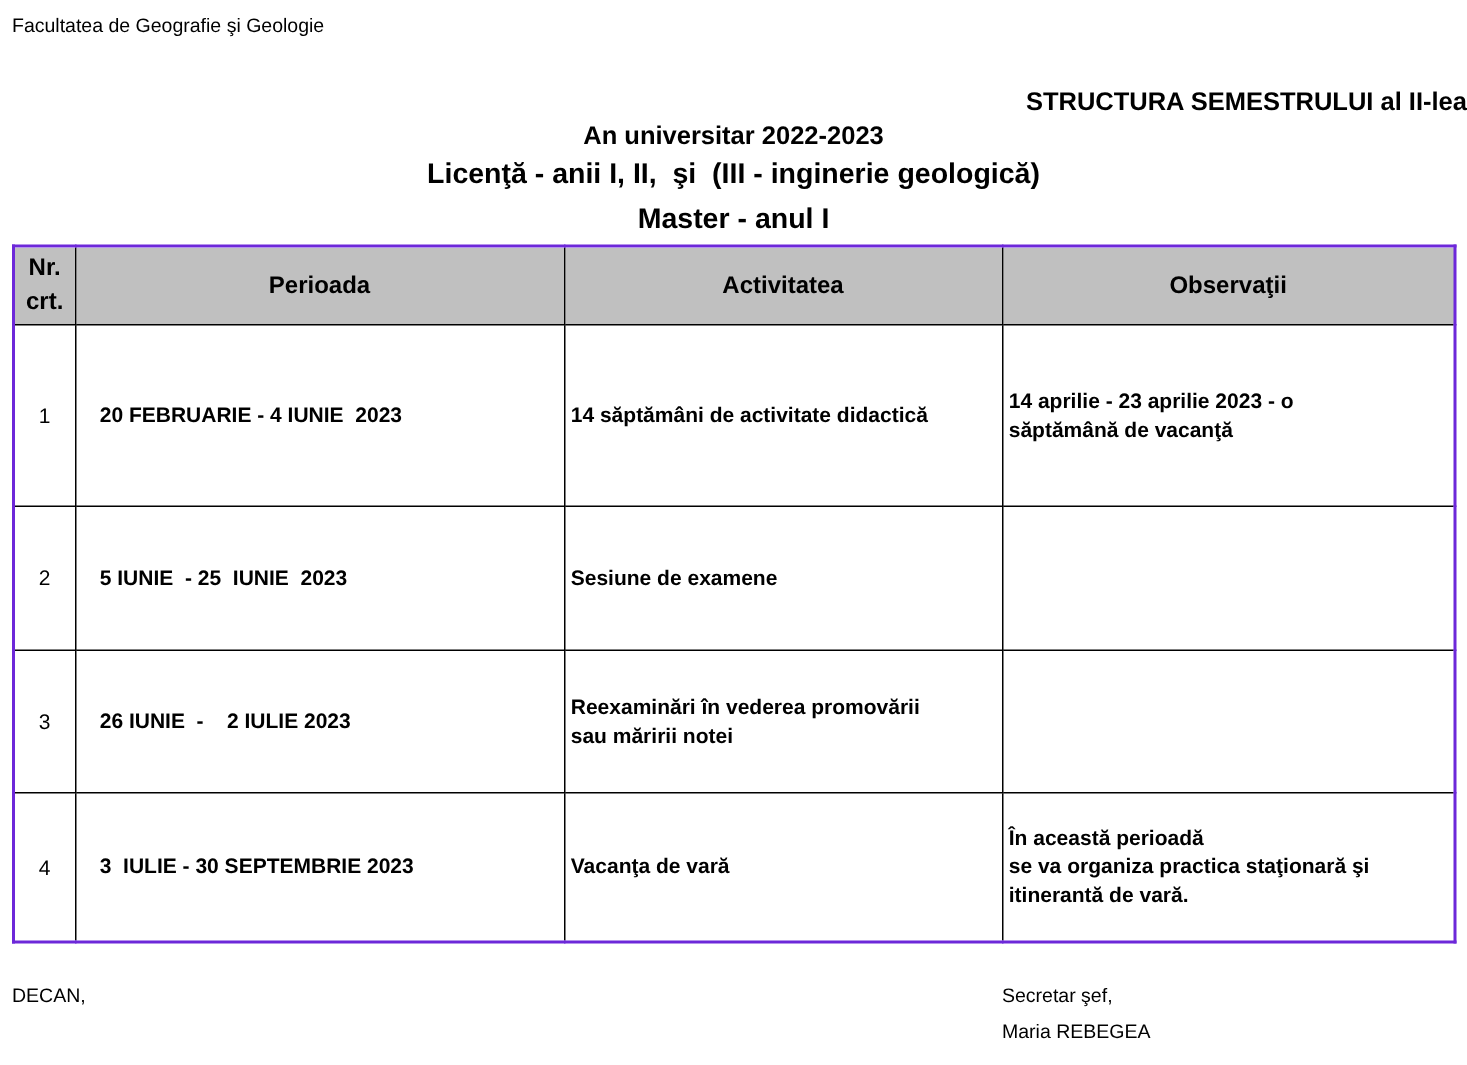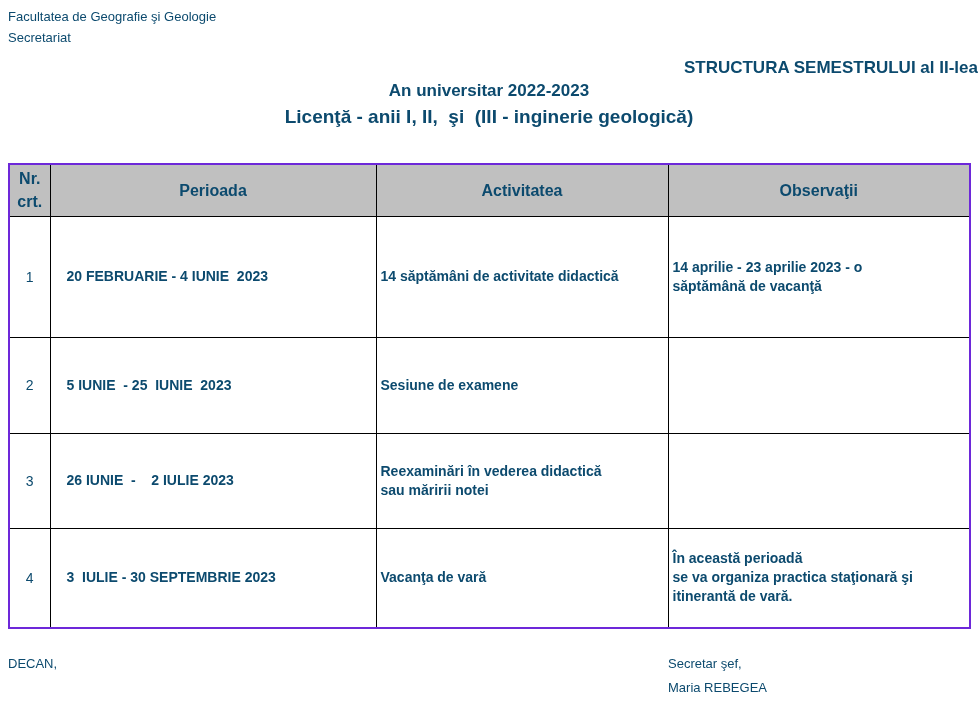--- a/index.html
+++ b/index.html
@@ -1,21 +1,21 @@
 <!DOCTYPE html>
 <html><head>
 <meta charset="utf-8">
 <style>
   html, body { margin: 0; padding: 0; background: #ffffff; }
   .page {
     position: relative;
     width: 978px;
     height: 710px;
     background: #ffffff;
-    color: #0c4a6e;
+    color: #000000;
     font-family: "Liberation Sans", sans-serif;
     overflow: hidden;
     border-radius: 13px;
   }
 
   
   .org { position: absolute; left: 8px; top: 6px; font-size: 13px; line-height: 21px; }
 
   
   .title-line { position: absolute; left: 0; width: 100%; text-align: center; font-weight: bold; white-space: pre-wrap; }
@@ -56,26 +56,26 @@
   .sig-left { left: 8px; top: 652px; }
   .sig-right { left: 668px; top: 652px; }
 </style>
 </head>
 <body>
 
 <div class="page">
 
   <div class="org">
     <div>Facultatea de Geografie şi Geologie</div>
-    <div>Secretariat</div>
   </div>
 
   <div class="title-line title-1">STRUCTURA SEMESTRULUI al II-lea</div>
   <div class="title-line title-2">An universitar 2022-2023</div>
   <div class="title-line title-3">Licenţă - anii I, II,  şi  (III - inginerie geologică)</div>
+  <div class="title-line title-4">Master - anul I</div>
 
   <table class="sem">
     <colgroup>
       <col style="width:41px">
       <col style="width:326px">
       <col style="width:292px">
       <col style="width:302px">
     </colgroup>
     <thead>
       <tr class="hdr">
@@ -96,21 +96,21 @@
       </tr>
       <tr style="height:96px">
         <td class="c-nr">2</td>
         <td class="c-per">5 IUNIE  - 25  IUNIE  2023</td>
         <td class="c-act">Sesiune de examene</td>
         <td class="c-obs"></td>
       </tr>
       <tr style="height:95px">
         <td class="c-nr">3</td>
         <td class="c-per">26 IUNIE  -    2 IULIE 2023</td>
-        <td class="c-act">Reexaminări în vederea didactică
+        <td class="c-act">Reexaminări în vederea promovării
 sau măririi notei</td>
         <td class="c-obs"></td>
       </tr>
       <tr style="height:100px">
         <td class="c-nr">4</td>
         <td class="c-per">3  IULIE - 30 SEPTEMBRIE 2023</td>
         <td class="c-act">Vacanţa de vară</td>
         <td class="c-obs">În această perioadă
 se va organiza practica staţionară şi
 itinerantă de vară.</td>

